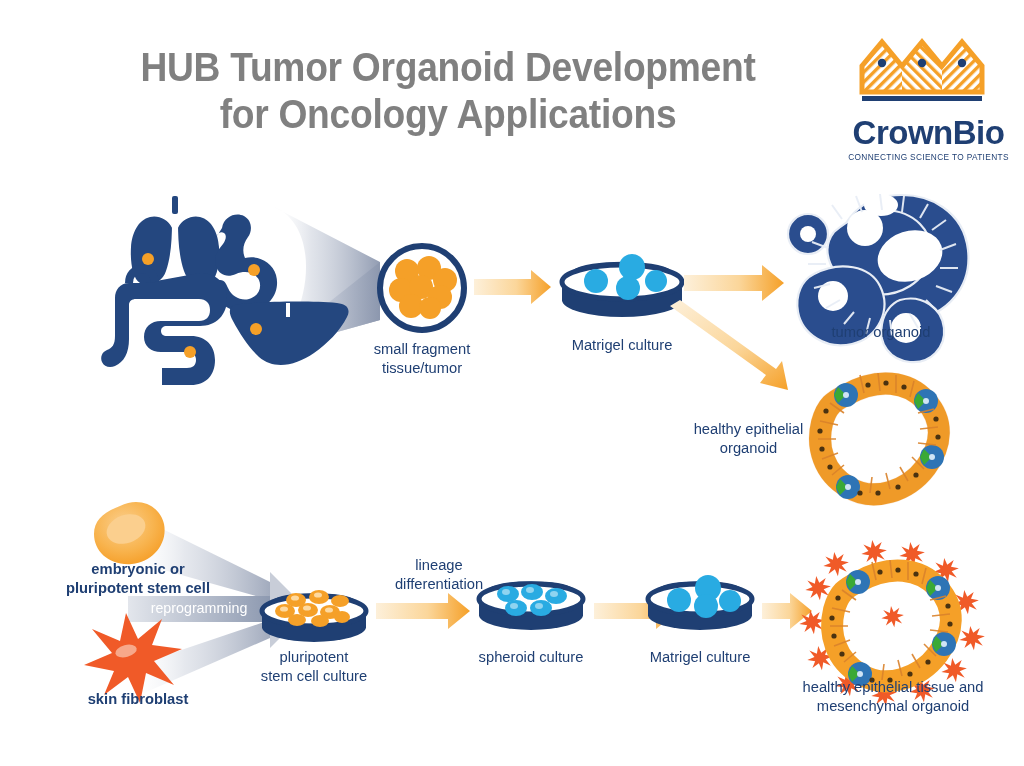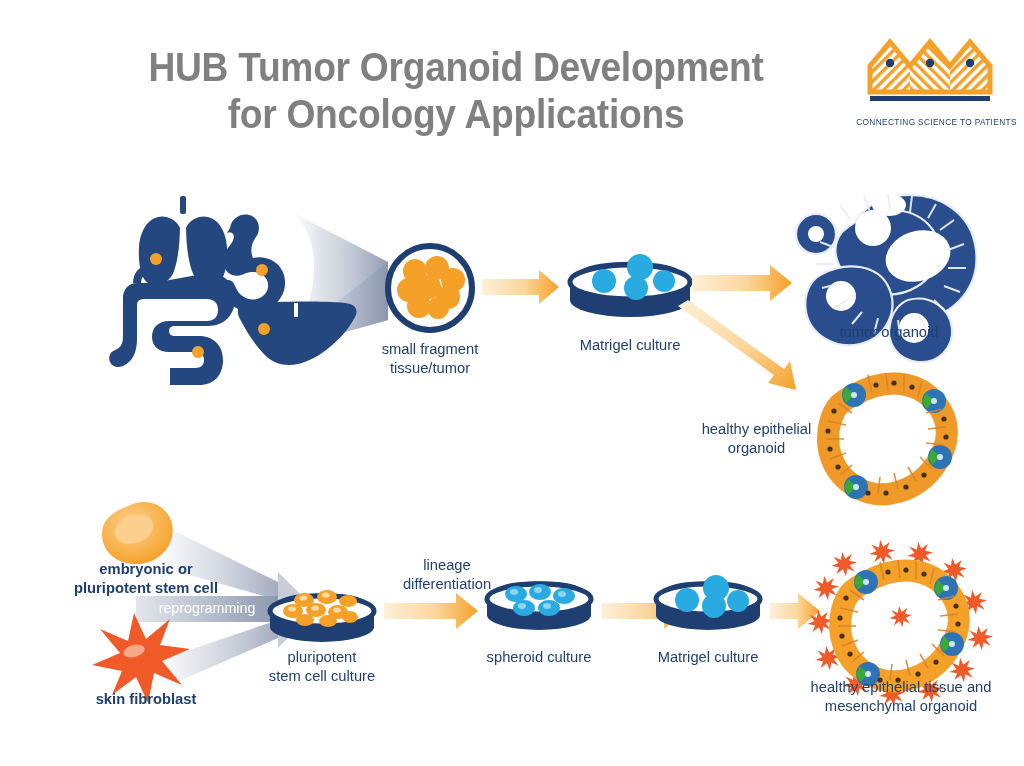--- a/index.html
+++ b/index.html
@@ -1,21 +1,21 @@
 <!DOCTYPE html>
 <html><head>
 <meta charset="utf-8">
 <style>
   html,body{margin:0;padding:0;}
   body{
     width:1024px;height:766px;background:#ffffff;
     font-family:"Liberation Sans", sans-serif;
     overflow:hidden;position:relative;
   }
-  #canvas{position:absolute;left:16px;top:0;width:864px;height:766px;}
+  #canvas{position:absolute;left:8px;top:0;width:864px;height:766px;}
   .abs{position:absolute;}
 
   
   #title{
     left:60px;top:44px;width:760px;
     text-align:center;
     color:#808080;
     font-size:40px;
     font-weight:bold;
     line-height:1.18;
@@ -79,20 +79,21 @@
       <path d="M84 56 L84 30 L104 6 L124 30 L124 56 Z" fill="url(#hatchR)"></path>
 
       <path d="M4 56 L4 30 L24 6 L44 30 L64 6 L84 30 L104 6 L124 30 L124 56 Z" fill="none" stroke="#F5A028" stroke-width="5" stroke-linejoin="miter"></path>
 
       <circle cx="24" cy="27" r="4.2" fill="#1F3F73"></circle>
       <circle cx="64" cy="27" r="4.2" fill="#1F3F73"></circle>
       <circle cx="104" cy="27" r="4.2" fill="#1F3F73"></circle>
 
       <rect x="4" y="60" width="120" height="5" fill="#1F3F73"></rect>
     </svg>
+    <div id="logo-wordmark">CrownBio</div>
     <div id="logo-tagline">CONNECTING SCIENCE TO PATIENTS</div>
   </div>
 
   <svg class="abs" style="left:0;top:0;" width="1024" height="766" viewBox="0 0 1024 766">
     <defs>
 
       <linearGradient id="arrGrad" x1="0" y1="0" x2="1" y2="0">
         <stop offset="0%" stop-color="#FDF0DA"></stop>
         <stop offset="55%" stop-color="#FBD69A"></stop>
         <stop offset="100%" stop-color="#F5A028"></stop>

